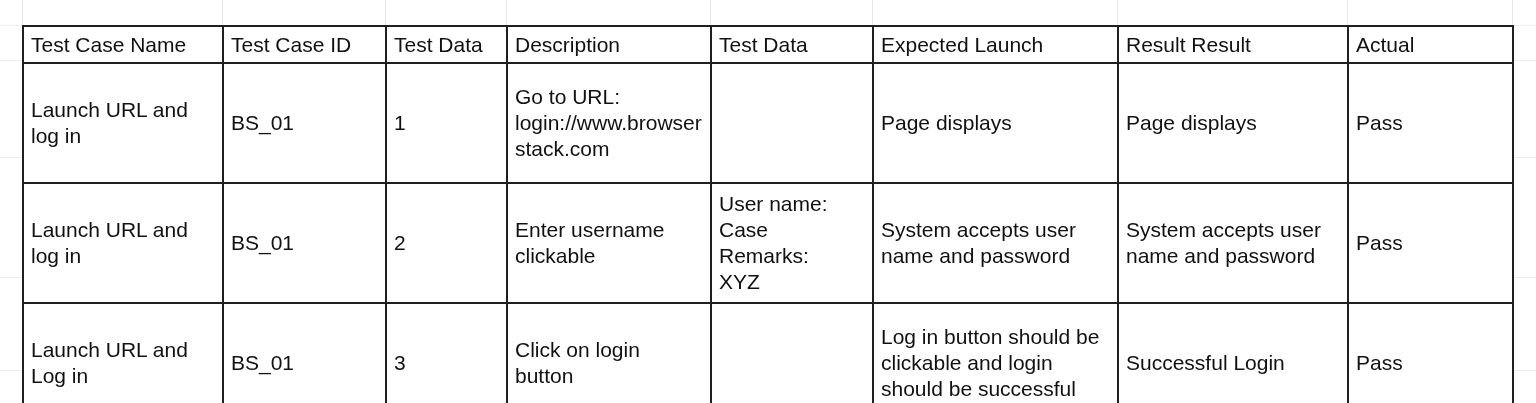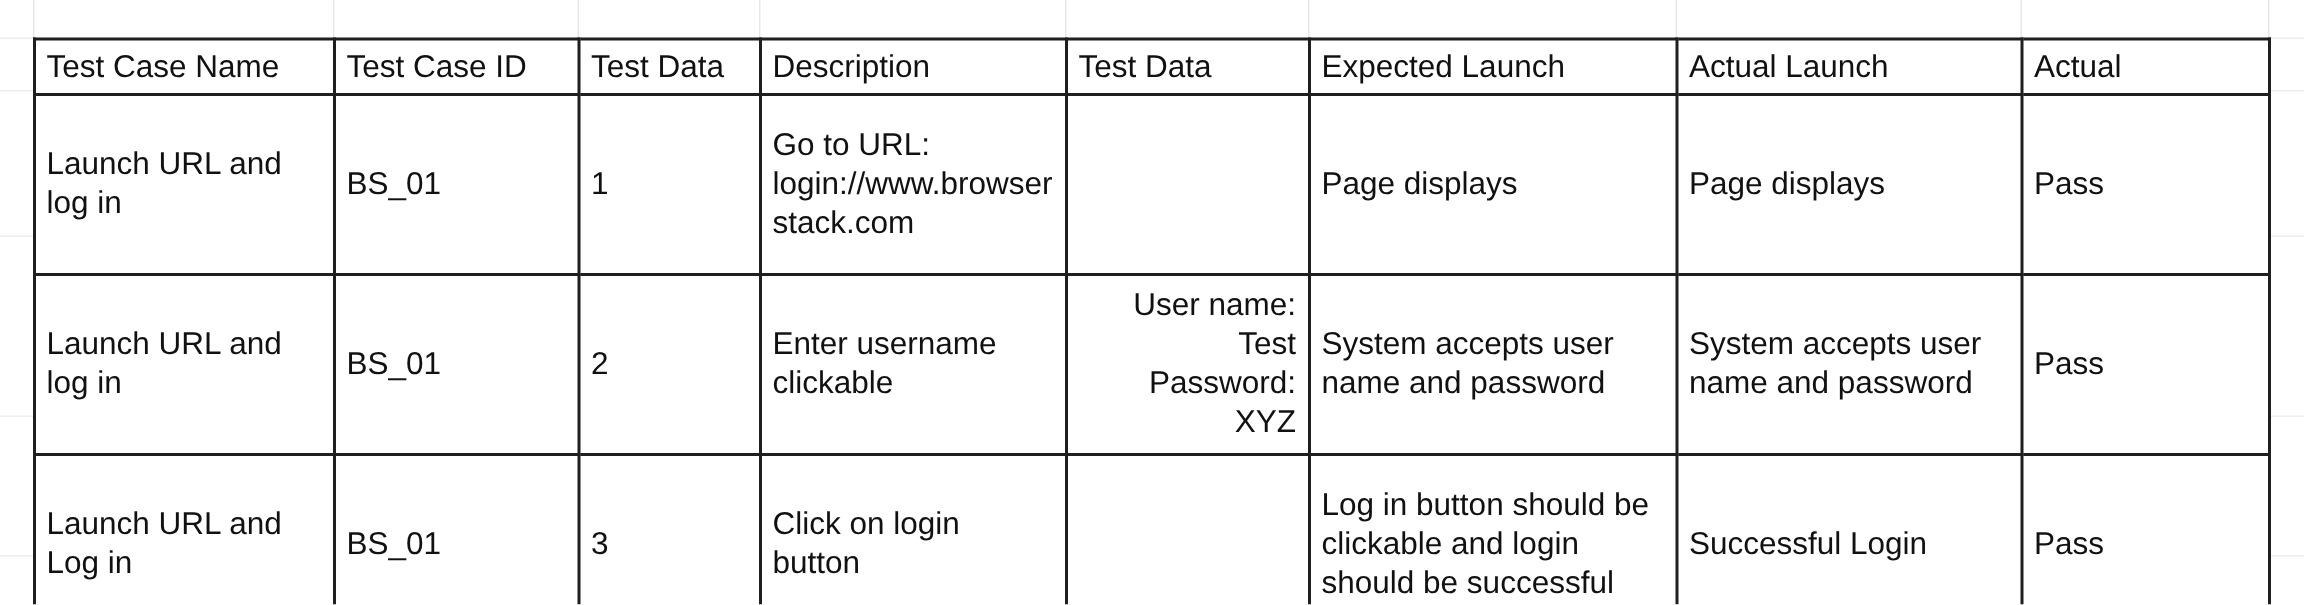--- a/index.html
+++ b/index.html
@@ -64,21 +64,20 @@
   }
   table.tc-table tbody td {
     height: 114px;
   }
   
   td.multiline {
     vertical-align: middle;
   }
   .cell-lines span {
     display: block;
-    text-align: right;
   }
 
   
   col.c-name   { width: 200px; }
   col.c-id     { width: 163px; }
   col.c-step   { width: 121px; }
   col.c-desc   { width: 204px; }
   col.c-data   { width: 162px; }
   col.c-exp    { width: 245px; }
   col.c-act    { width: 230px; }
@@ -117,42 +116,42 @@
         <col class="c-rem">
     </colgroup>
     <thead>
       <tr>
         <th>Test Case Name</th>
         <th>Test Case ID</th>
         <th>Test Data</th>
         <th>Description</th>
         <th>Test Data</th>
         <th>Expected Launch</th>
-        <th>Actual Launch</th>
+        <th>Result Result</th>
         <th>Actual</th>
       </tr>
     </thead>
     <tbody>
       <tr>
         <td class="multiline">Launch URL and log in</td>
         <td>BS_01</td>
         <td>1</td>
         <td class="multiline">Go to URL: login://www.browserstack.com</td>
         <td></td>
         <td>Page displays</td>
         <td>Page displays</td>
         <td>Pass</td>
       </tr>
       <tr>
         <td class="multiline">Launch URL and log in</td>
         <td>BS_01</td>
         <td>2</td>
         <td class="multiline">Enter username clickable</td>
         <td class="multiline">
-          <span class="cell-lines"><span>User name:</span><span>Test</span><span>Password:</span><span>XYZ</span></span>
+          <span class="cell-lines"><span>User name:</span><span>Case</span><span>Remarks:</span><span>XYZ</span></span>
         </td>
         <td class="multiline">System accepts user name and password</td>
         <td class="multiline">System accepts user name and password</td>
         <td>Pass</td>
       </tr>
       <tr>
         <td class="multiline">Launch URL and Log in</td>
         <td>BS_01</td>
         <td>3</td>
         <td class="multiline">Click on login button</td>

